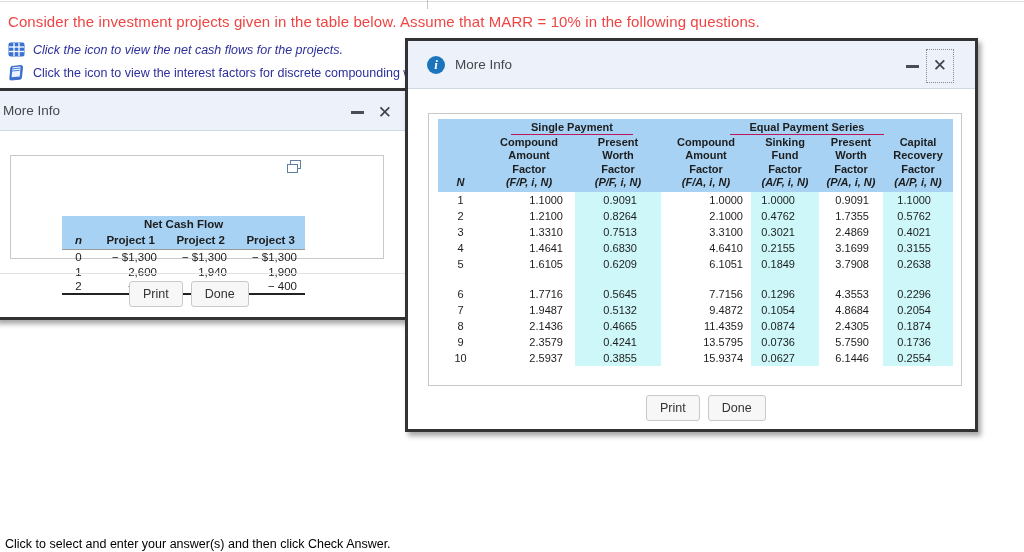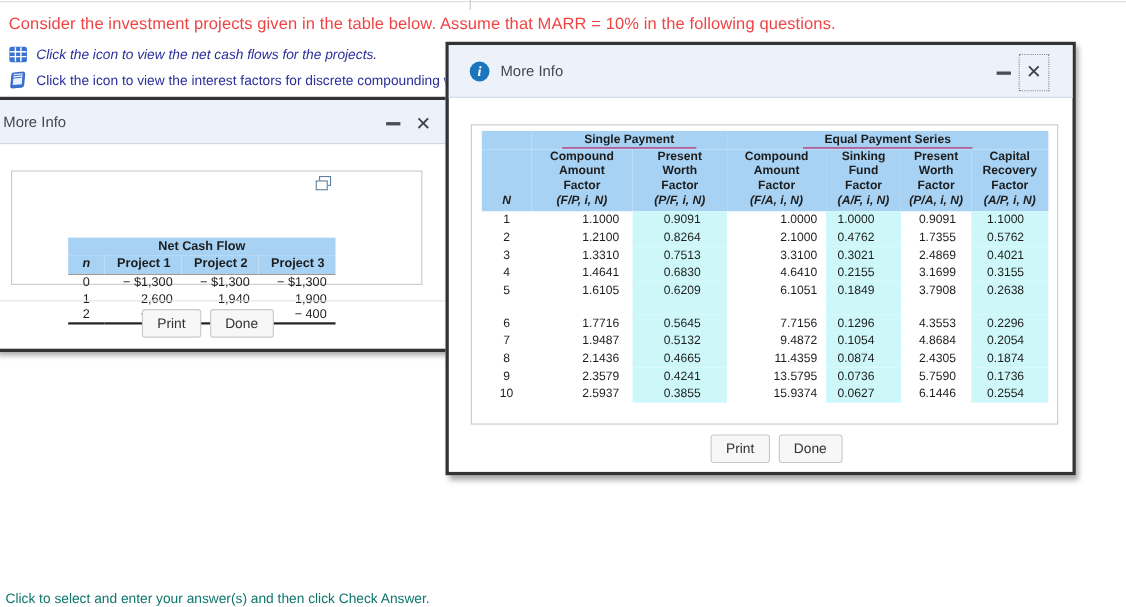--- a/index.html
+++ b/index.html
@@ -18,21 +18,21 @@
     font-size: 15px; color: #ef4444; letter-spacing: 0.1px;
   }
   .icon-line { position: absolute; left: 8px; display: flex; align-items: center; gap: 8px; }
   .icon-line.one { top: 41px; font-style: italic; }
   .icon-line.two { top: 64px; }
   .icon-line .txt { font-size: 12.5px; color: #2c2f9c; white-space: nowrap; }
   .ico { width: 17px; height: 17px; display: inline-block; flex: 0 0 auto; cursor: pointer; }
 
   .footer-text {
     position: absolute; left: 5px; top: 537px;
-    font-size: 12.5px; color: #0f766e;
+    font-size: 12.5px; color: #000000;
   }
 
   
   .dialog {
     position: absolute;
     background: #fff;
     border: 3px solid #333336;
     box-shadow: 3px 4px 5px rgba(0,0,0,0.35);
   }
   .dialog-header {

